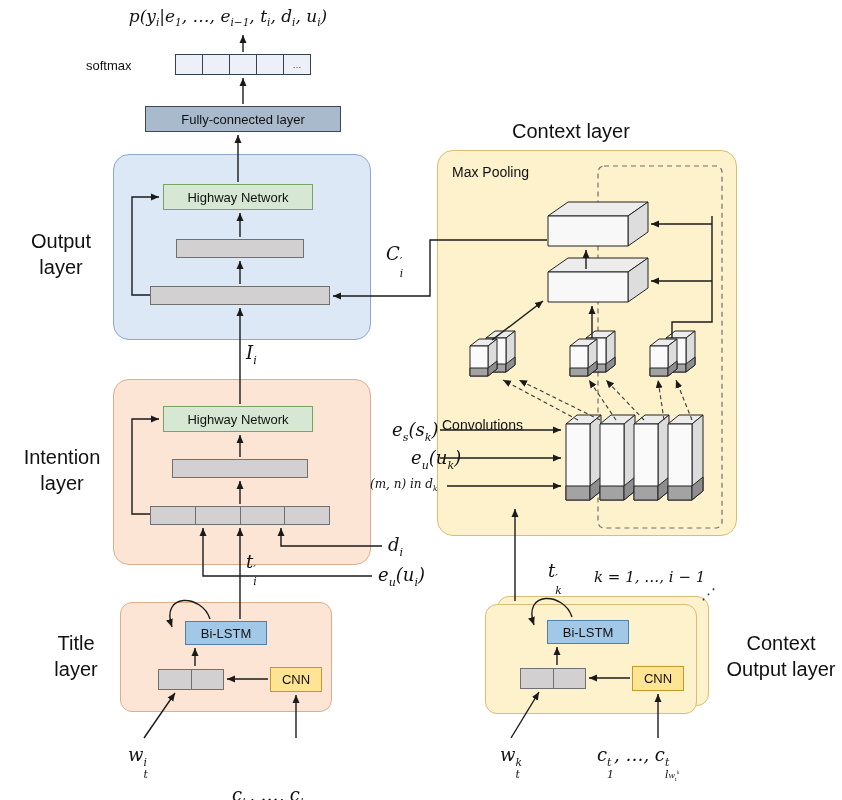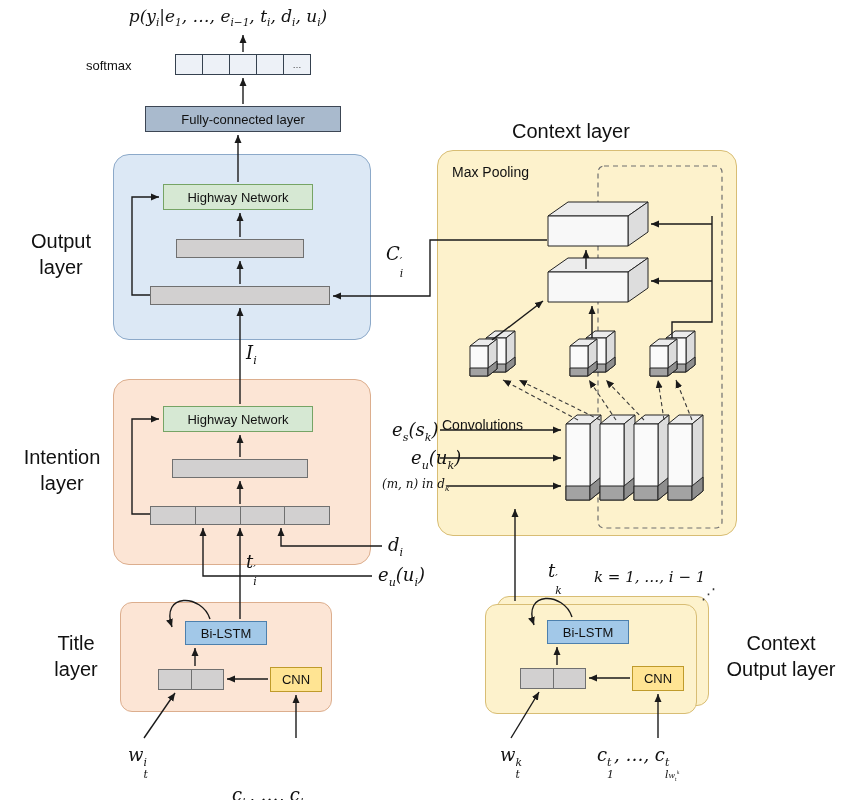--- a/index.html
+++ b/index.html
@@ -103,21 +103,21 @@
       </span></div>
   <div class="math" style="left:246px;top:342px;">I<sub>i</sub></div>
   <div class="math" style="left:246px;top:551px;">t<span class="ss">
         <span>′</span>
         <span>i</span>
       </span></div>
   <div class="math" style="left:388px;top:534px;">d<sub>i</sub></div>
   <div class="math" style="left:378px;top:564px;">e<sub>u</sub>(u<sub>i</sub>)</div>
   <div class="math" style="left:392px;top:419px;">e<sub>s</sub>(s<sub>k</sub>)</div>
   <div class="math" style="left:411px;top:447px;">e<sub>u</sub>(u<sub>k</sub>)</div>
-  <div class="math" style="left:370px;top:477px;font-size:12px;padding-left:12px;">(m, n) in d<sub>k</sub></div>
+  <div class="math" style="left:370px;top:477px;font-size:12px;">(m, n) in d<sub>k</sub></div>
   <div class="math" style="left:548px;top:560px;">t<span class="ss">
         <span>′</span>
         <span>k</span>
       </span></div>
   <div class="math" style="left:594px;top:568px;font-size:15px;">k = 1, …, i − 1</div>
   <div class="math" style="left:128px;top:744px;">w<span class="ss">
         <span>i</span>
         <span>t</span>
       </span></div>
   <div class="math" style="left:232px;top:772px;margin-top:12px;">c<span class="ss">

